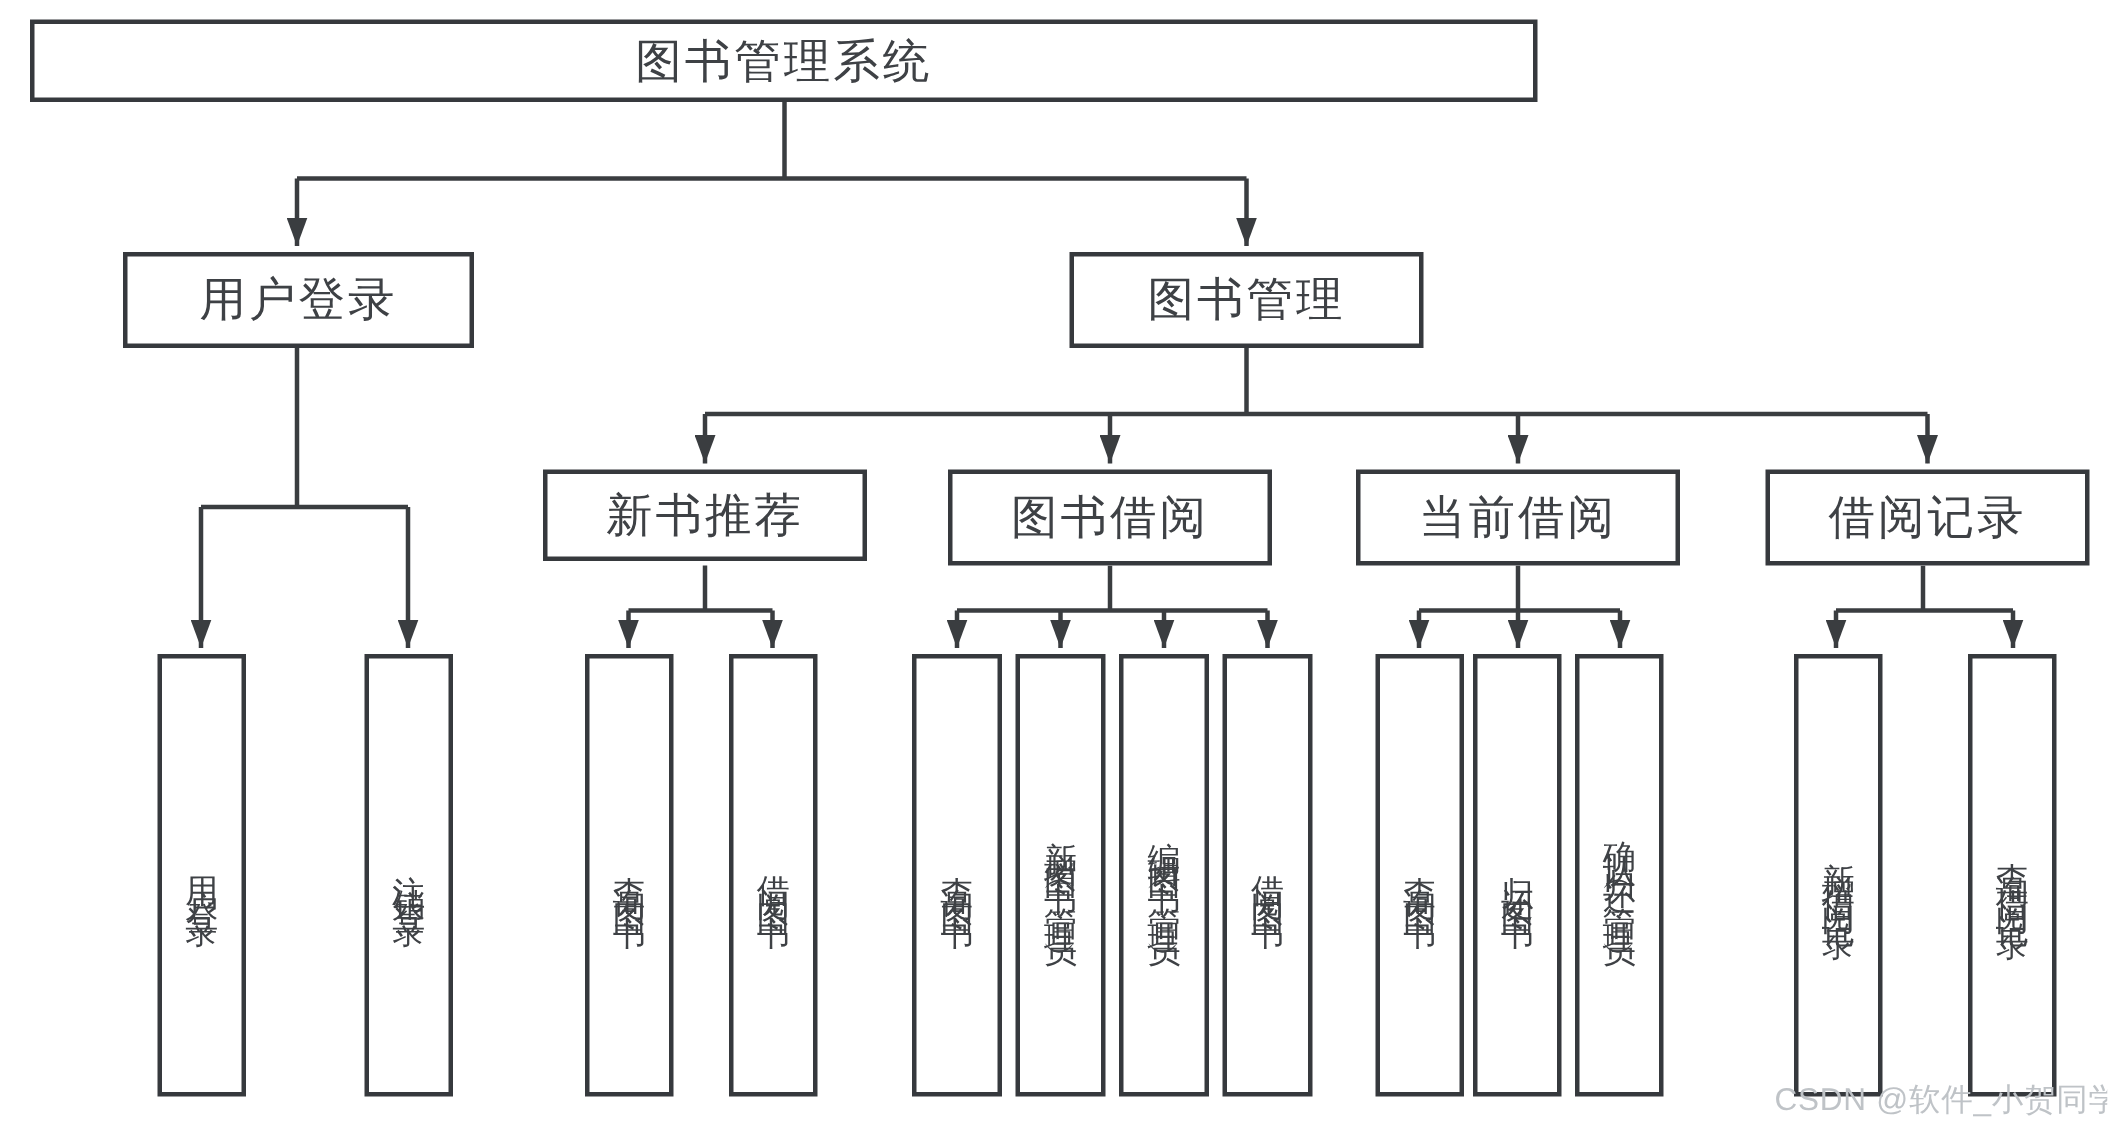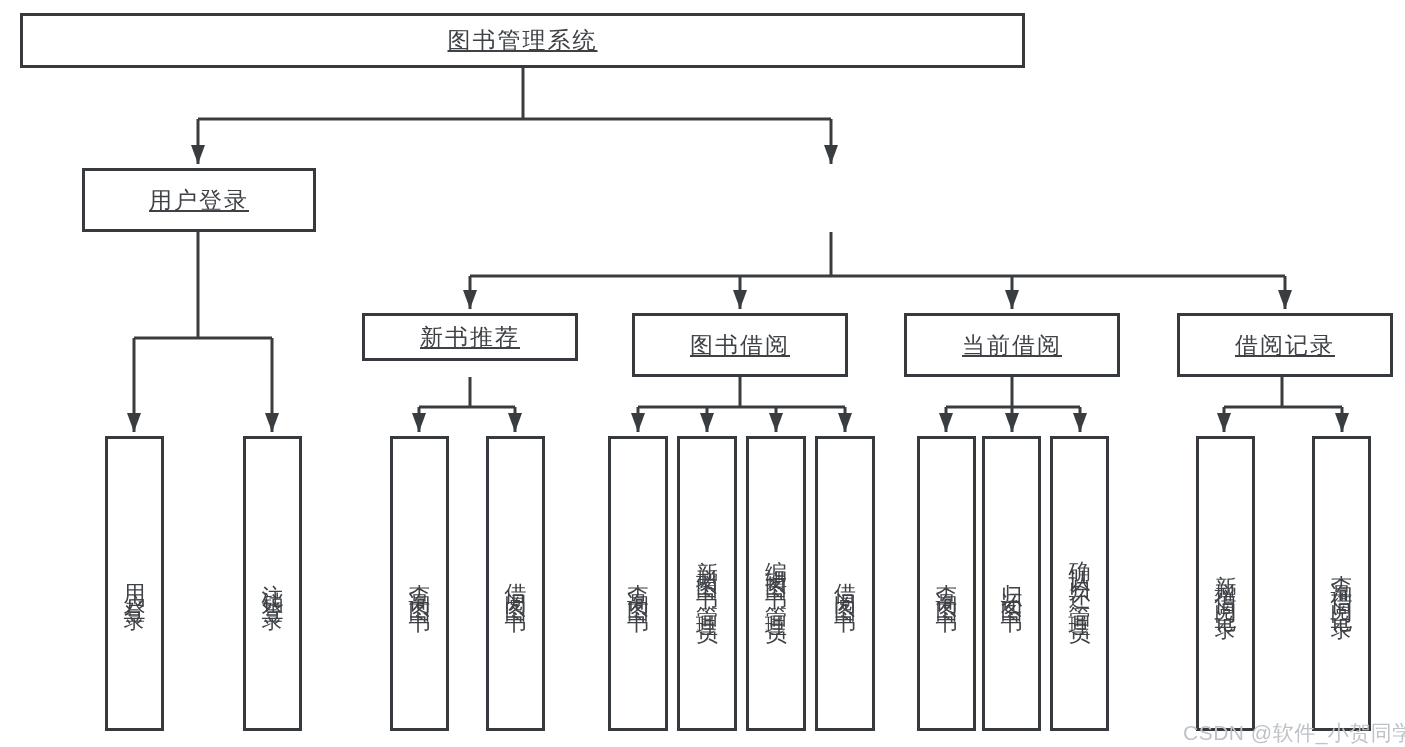--- a/index.html
+++ b/index.html
@@ -15,25 +15,24 @@
   .wire{stroke:#3a3d40;stroke-width:3;fill:none;}
   .node{
     position:absolute;
     box-sizing:border-box;
     border:3px solid #36393d;
     background:#ffffff;
     display:flex;align-items:center;justify-content:center;
     z-index:2;
   }
   .h-label{
-    font-size:23px;
+    font-size:31px;
     letter-spacing:2px;
     color:#3e4145;
     white-space:nowrap;
-    text-decoration:underline;
   }
   .leaf{width:59px;top:436px;height:295px;}
   .v-label{
     writing-mode:vertical-rl;
     text-orientation:mixed;
     font-size:22px;
     letter-spacing:9px;
     line-height:1;
     color:#3e4145;
     white-space:nowrap;
@@ -101,22 +100,25 @@
     <path class="wire" d="M1342,407 V432" marker-end="url(#arrow)"></path>
   </svg>
 
   <div class="node" style="left:20px;top:13px;width:1005px;height:55px;">
     <span class="h-label">图书管理系统</span>
   </div>
 
   <div class="node" style="left:82px;top:168px;width:234px;height:64px;">
     <span class="h-label">用户登录</span>
   </div>
+  <div class="node" style="left:713px;top:168px;width:236px;height:64px;">
+    <span class="h-label">图书管理</span>
+  </div>
 
-  <div class="node" style="left:362px;top:313px;width:216px;height:48px;">
+  <div class="node" style="left:362px;top:313px;width:216px;height:61px;">
     <span class="h-label">新书推荐</span>
   </div>
   <div class="node" style="left:632px;top:313px;width:216px;height:64px;">
     <span class="h-label">图书借阅</span>
   </div>
   <div class="node" style="left:904px;top:313px;width:216px;height:64px;text-align:center;">
     <span class="h-label">当前借阅</span>
   </div>
   <div class="node" style="left:1177px;top:313px;width:216px;height:64px;">
     <span class="h-label">借阅记录</span>

